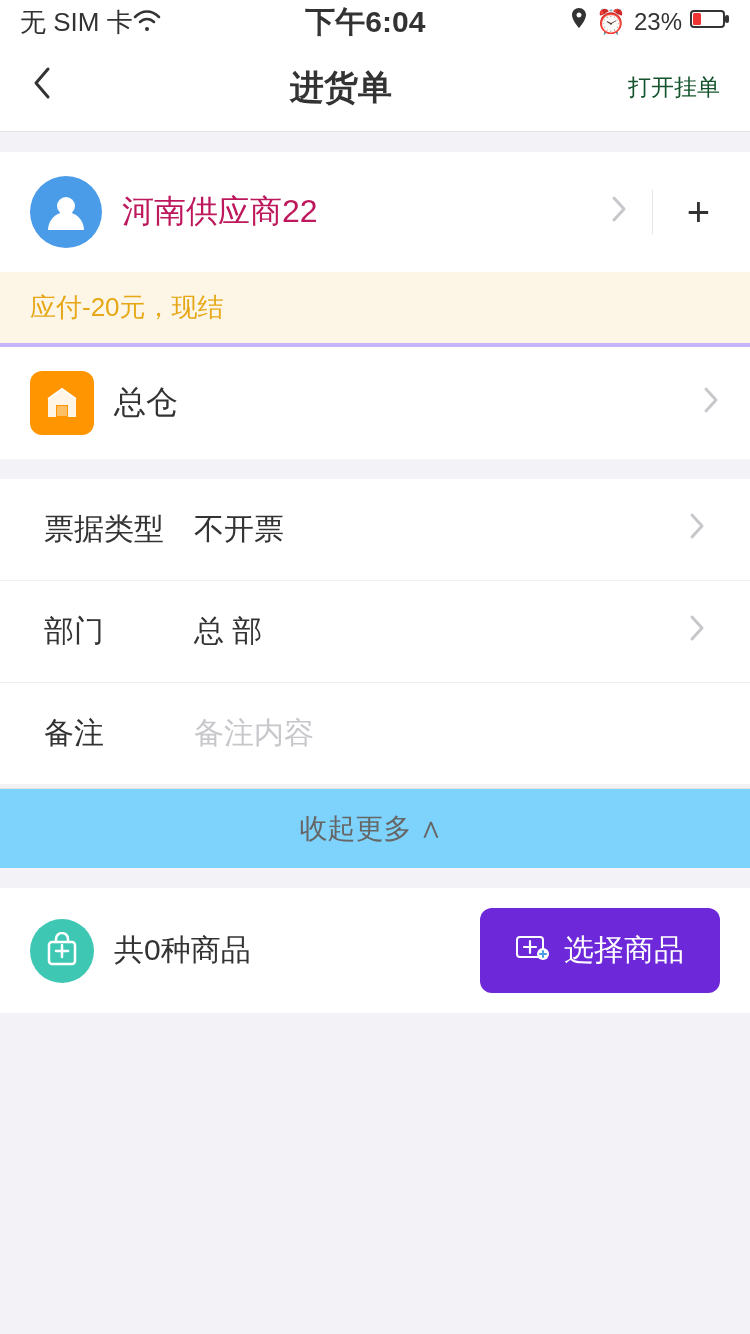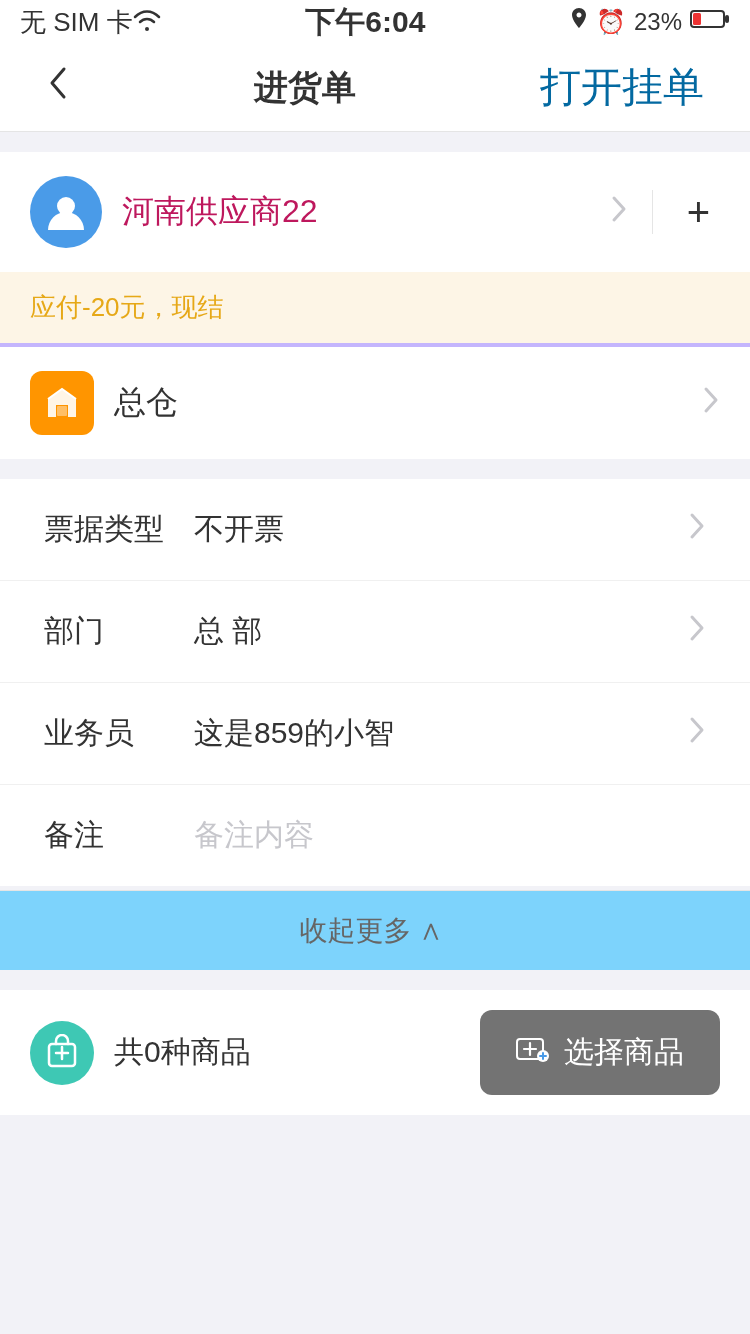--- a/index.html
+++ b/index.html
@@ -27,37 +27,37 @@
     .status-left { display: flex; align-items: center; gap: 0; }
     .status-center { font-size: 30px; font-weight: 600; }
     .status-right { display: flex; align-items: center; gap: 8px; font-size: 24px; }
 
     
     .nav-bar {
       display: flex;
       justify-content: space-between;
       align-items: center;
       height: 88px;
-      padding: 0 46px;
+      padding: 0 30px;
       background: #fff;
       border-bottom: 1px solid #e5e5e5;
     }
     .nav-title {
       font-size: 34px;
       font-weight: 600;
       color: #333;
     }
     .nav-back {
       font-size: 36px;
       color: #333;
       cursor: pointer;
     }
     .nav-action {
-      font-size: 41px;
-      color: #0369a1;
+      font-size: 23px;
+      color: #14532d;
       cursor: pointer;
     }
 
     
     .section-gap {
       height: 20px;
       background: #f2f2f7;
     }
 
     
@@ -212,21 +212,21 @@
       justify-content: center;
       margin-right: 20px;
       flex-shrink: 0;
     }
     .product-count {
       flex: 1;
       font-size: 30px;
       color: #333;
     }
     .select-product-btn {
-      background: #737373;
+      background: #6d28d9;
       color: #fff;
       border: none;
       border-radius: 12px;
       padding: 22px 36px;
       font-size: 30px;
       cursor: pointer;
       display: flex;
       align-items: center;
       gap: 14px;
       white-space: nowrap;
@@ -337,29 +337,20 @@
   <div class="form-row">
     <span class="form-label">部门</span>
     <span class="form-value">总 部</span>
     <span class="chevron-icon">
       <svg width="18" height="30" viewBox="0 0 18 30" fill="none">
         <path d="M4 4l10 11-10 11" stroke="#c7c7cc" stroke-width="3" stroke-linecap="round" stroke-linejoin="round"></path>
       </svg>
     </span>
   </div>
 
-  <div class="form-row">
-    <span class="form-label">业务员</span>
-    <span class="form-value">这是859的小智</span>
-    <span class="chevron-icon">
-      <svg width="18" height="30" viewBox="0 0 18 30" fill="none">
-        <path d="M4 4l10 11-10 11" stroke="#c7c7cc" stroke-width="3" stroke-linecap="round" stroke-linejoin="round"></path>
-      </svg>
-    </span>
-  </div>
 
   <div class="form-row">
     <span class="form-label">备注</span>
     <span class="form-value placeholder">备注内容</span>
   </div>
 </div>
 
 <div class="collapse-row">
   <span>收起更多 ∧</span>
 </div>

